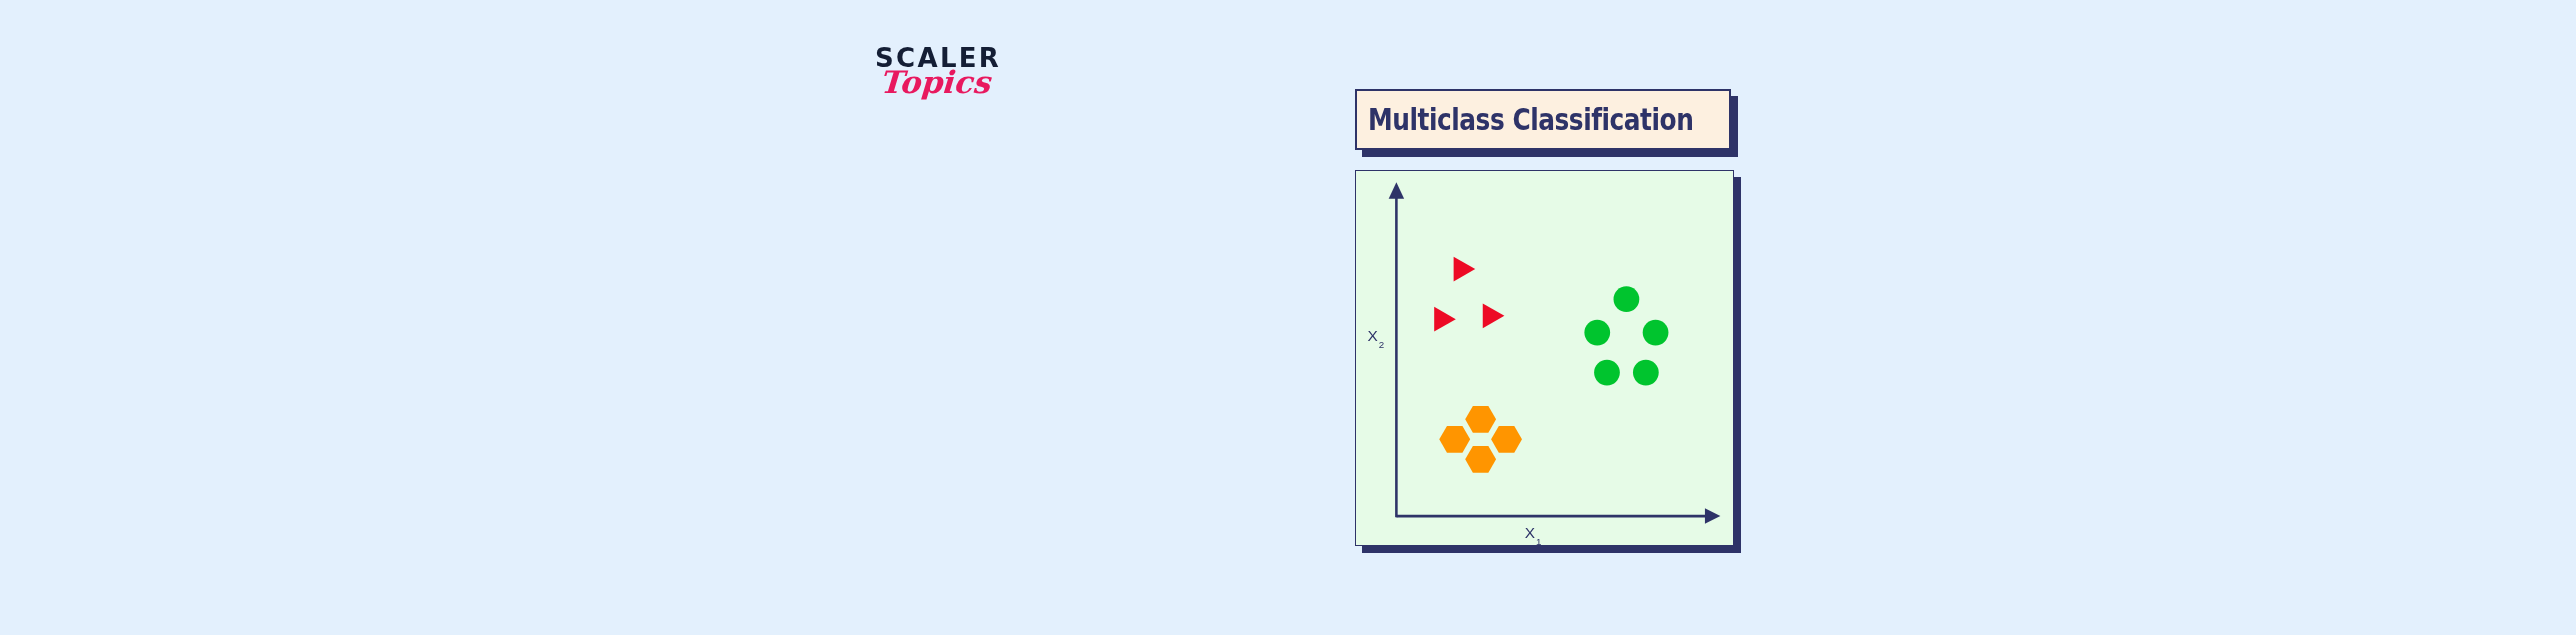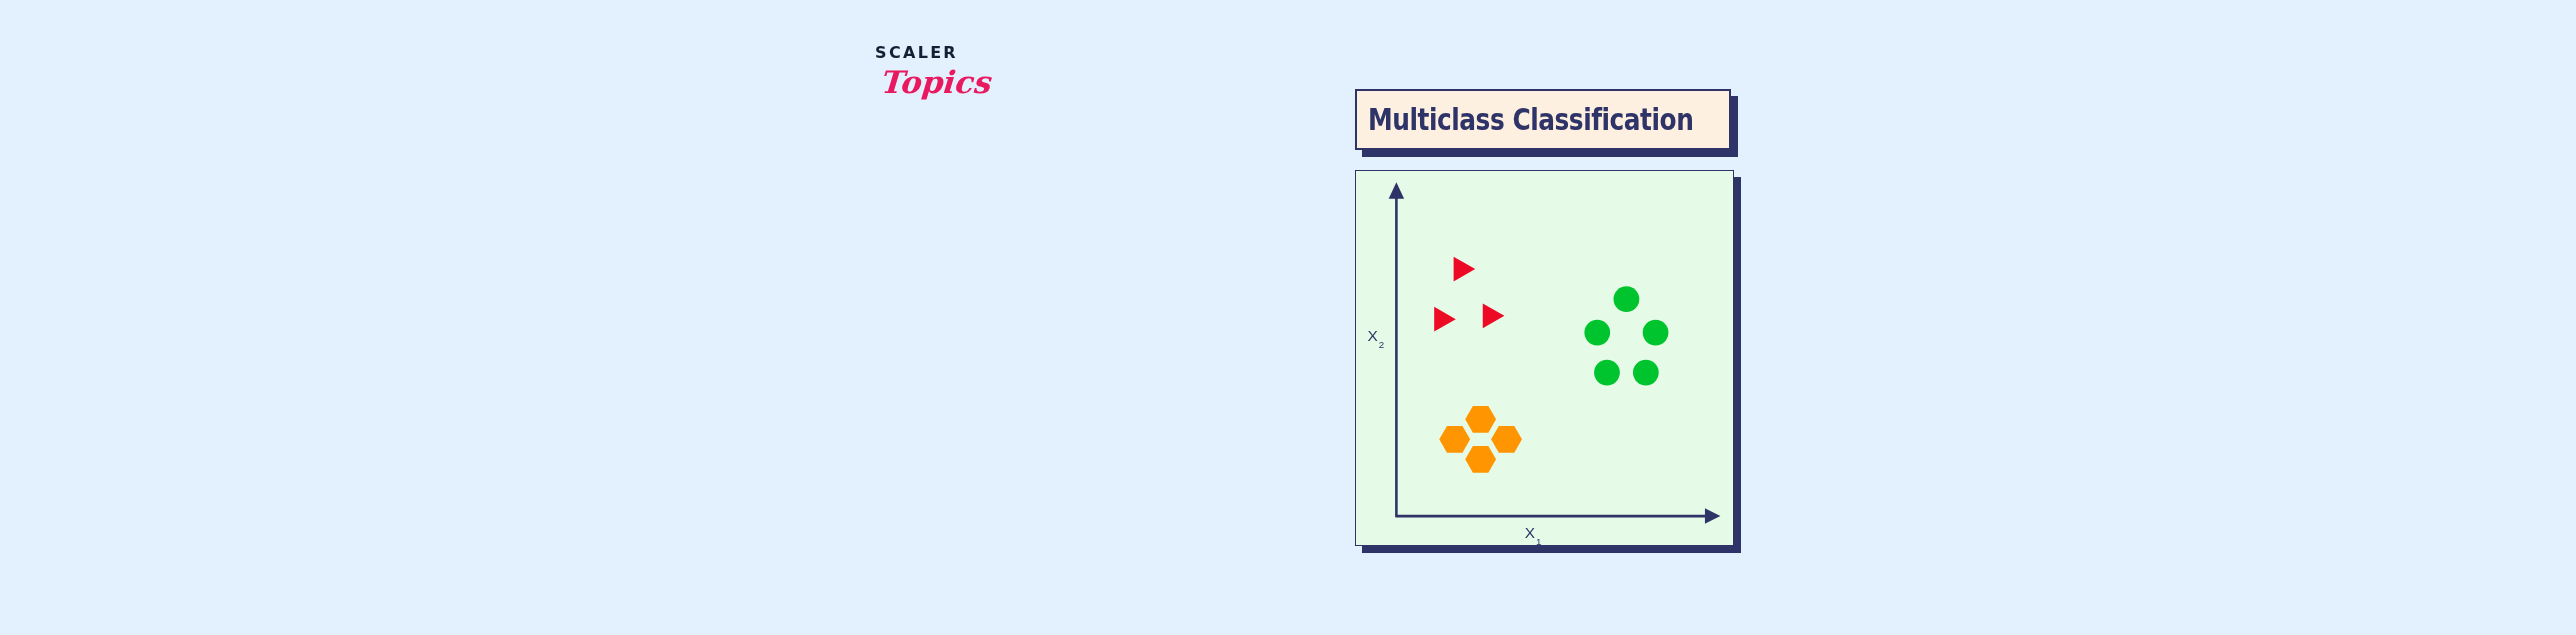--- a/index.html
+++ b/index.html
@@ -29,21 +29,21 @@
     top: 45px;
     width: 155px;
     height: 82px;
   }
   #logo-wordmark {
     position: absolute;
     left: 4.1px;
     top: 0px;
     font-family: "DejaVu Sans", sans-serif;
     font-weight: 700;
-    font-size: 16px;
+    font-size: 26px;
     letter-spacing: 2.3px;
     color: #141e35;
     line-height: 1;
     white-space: nowrap;
   }
   #logo-script {
     position: absolute;
     left: 11.3px;
     top: 21.6px;
     font-family: "DejaVu Serif", serif;

